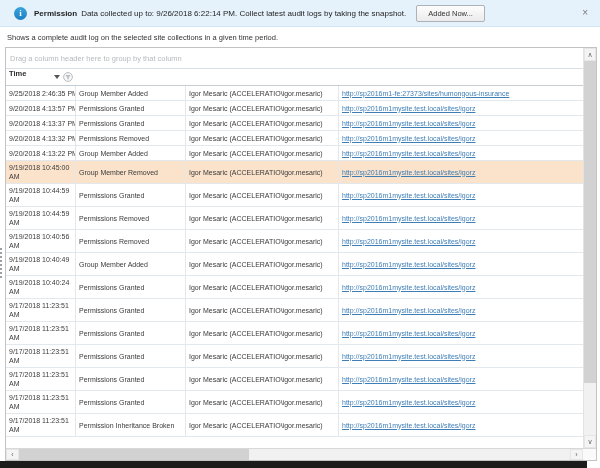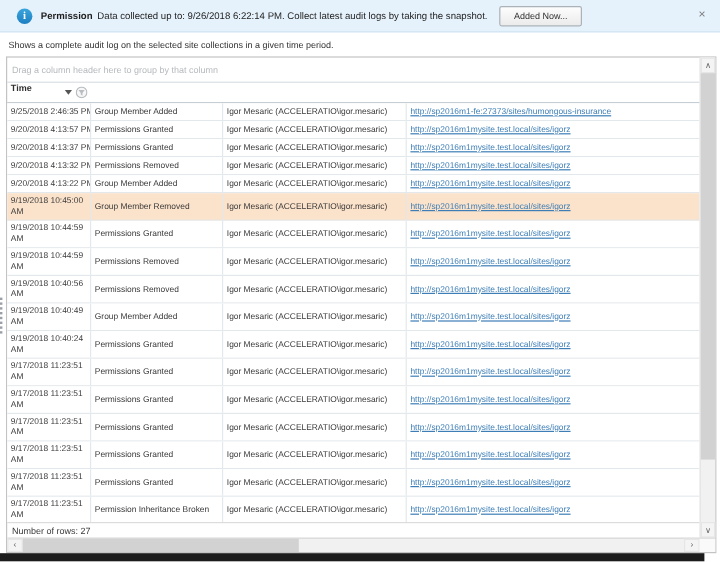--- a/index.html
+++ b/index.html
@@ -260,21 +260,20 @@
   <div class="grid-row row two-line">
     <div class="cell c-time">9/17/2018 11:23:51 AM</div>
     <div class="cell c-event">Permission Inheritance Broken</div>
     <div class="cell c-by">Igor Mesaric (ACCELERATIO\igor.mesaric)</div>
     <div class="cell c-site">
       <a class="link">http://sp2016m1mysite.test.local/sites/igorz</a>
     </div>
   </div>
 </div>
 
-        <div class="tfooter">Number of rows: 27</div>
       </div>
 
       <div class="vscroll">
         <div class="sbtn">∧</div>
         <div class="vthumb"></div>
         <div class="vtrack"></div>
         <div class="sbtn">∨</div>
       </div>
     </div>
 

